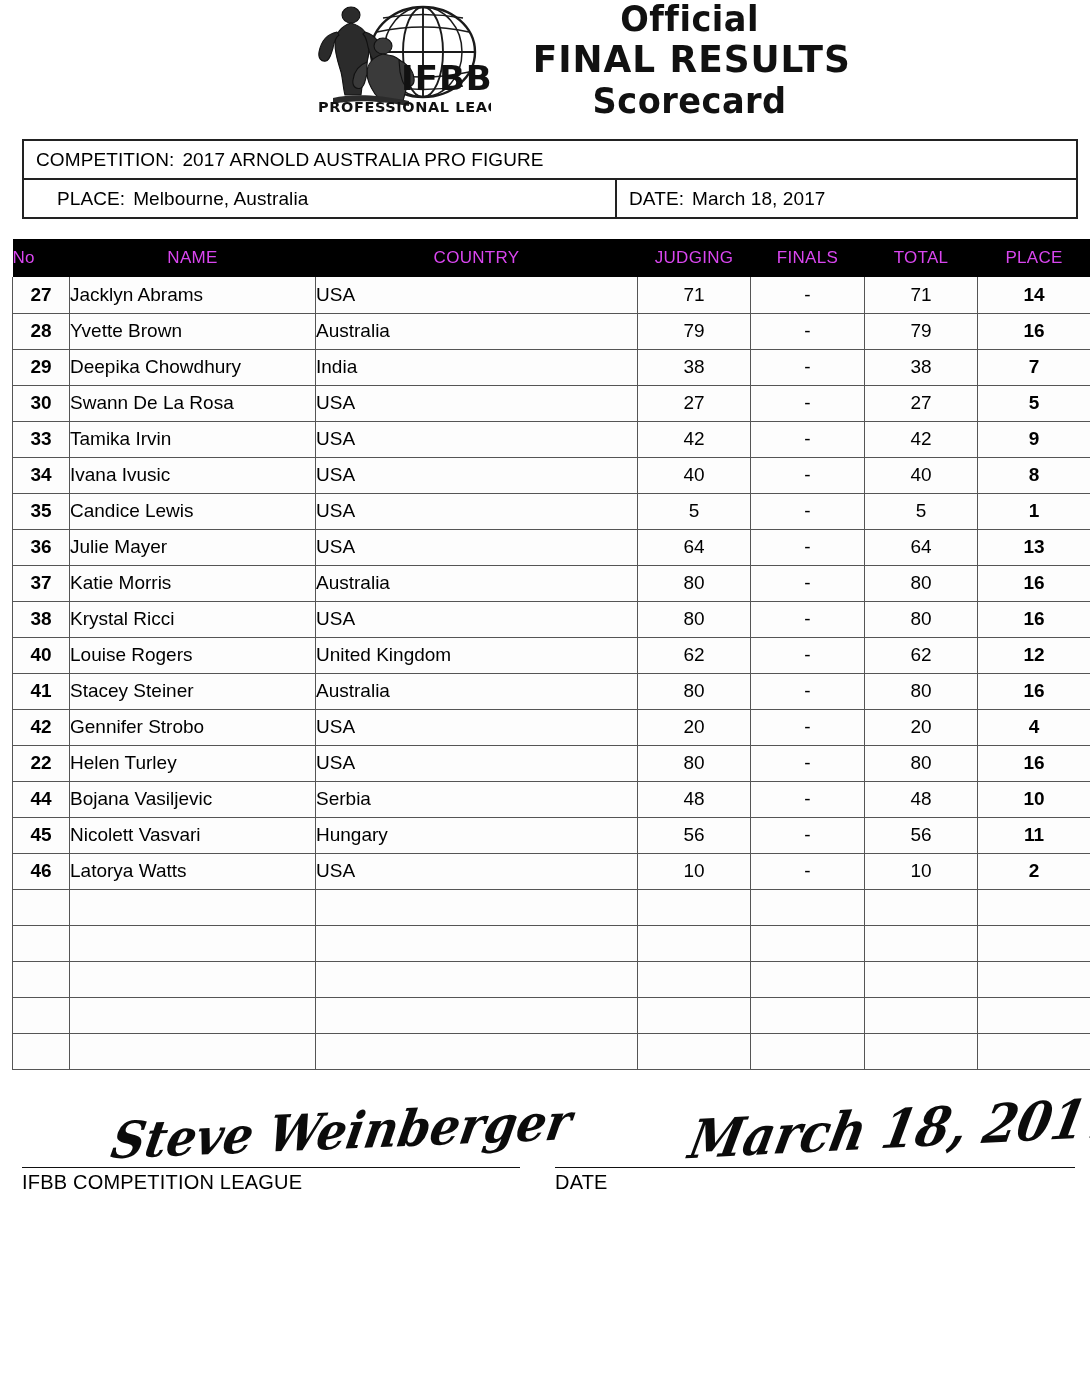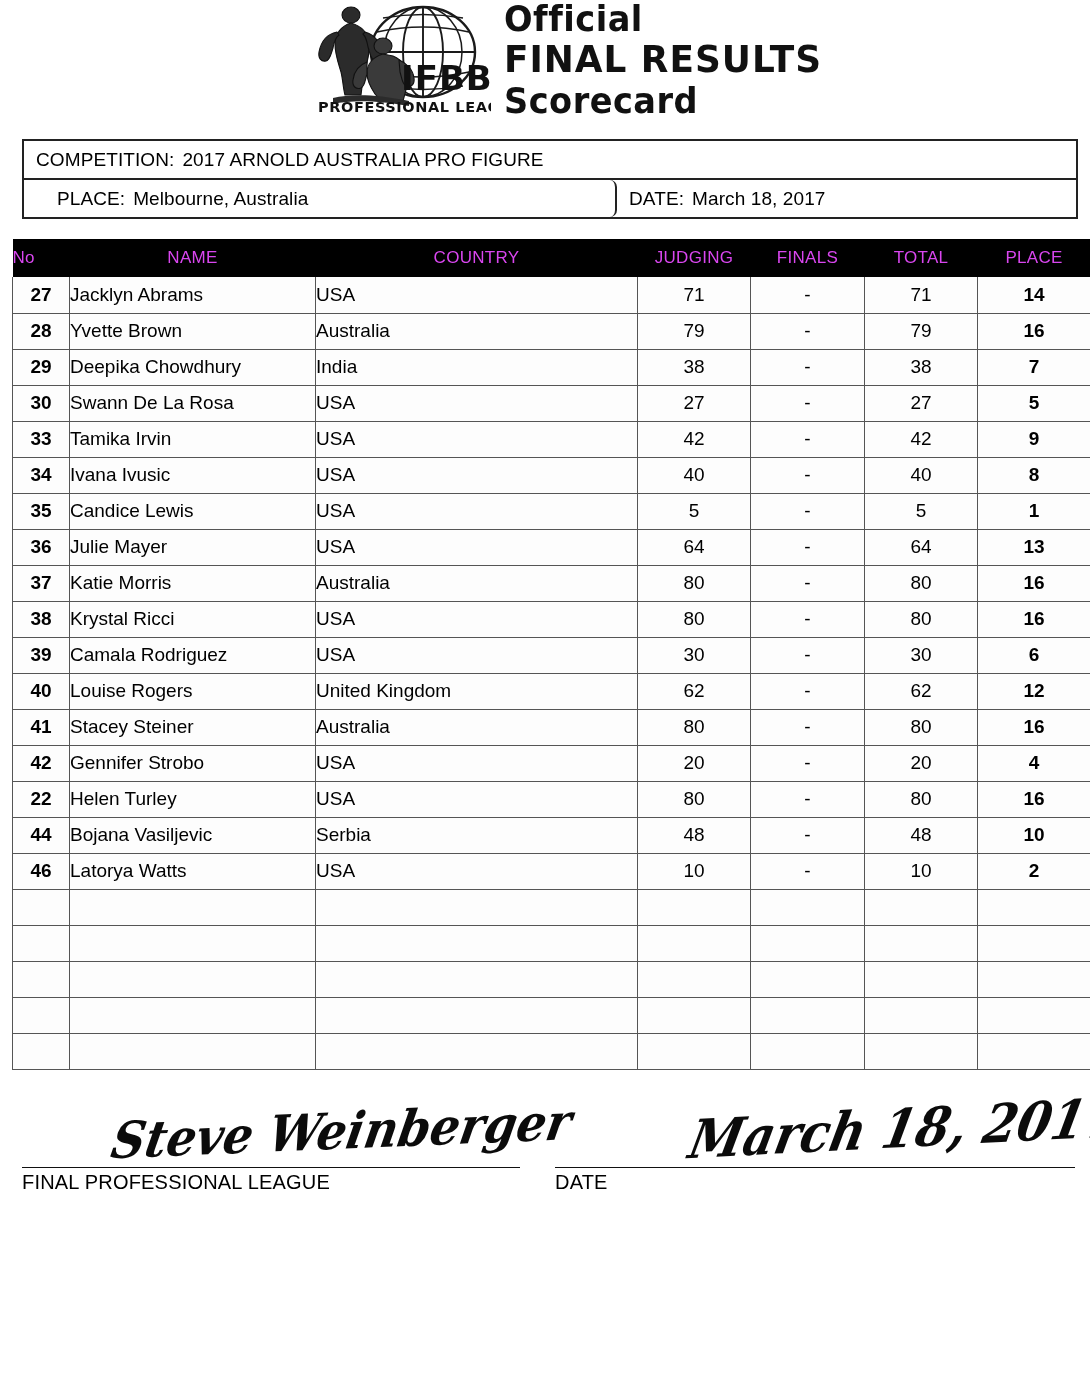--- a/index.html
+++ b/index.html
@@ -25,22 +25,23 @@
   }
   .logo-block {
     position: absolute;
     left: 305px; top: 2px;
     width: 186px; height: 116px;
   }
   .logo-svg { display: block; }
 
   .title-block {
     position: absolute;
-    left: 504px; top: 2px;
+    left: 488px; top: 2px;
     width: 420px;
+    text-align: center;
   }
   .title-line {
     font-family: "DejaVu Sans", sans-serif;
     font-weight: bold;
     color: #111;
     letter-spacing: 0.5px;
     line-height: 1;
     white-space: nowrap;
   }
   .title-official {
@@ -76,21 +77,20 @@
     height: 37px;
   }
   .info-row.top { border-bottom: 2px solid #222; }
   .info-cell {
     display: flex;
     align-items: center;
     padding-left: 12px;
     font-size: 19px;
     letter-spacing: 0.1px;
     white-space: nowrap;
-    border-radius: 7px;
   }
   .info-cell.place  { width: 572px; border-right: 2px solid #222; box-sizing: border-box; margin-left: 21px; }
   .info-cell.date   { flex: 1; }
   .info-cell.full   { width: 100%; }
   .lbl { margin-right: 8px; }
 
   
   .table-wrap {
     position: absolute;
     left: 12px; top: 239px;
@@ -369,29 +369,20 @@
         <tr>
           <td class="v-no">38</td>
           <td class="v-name">Krystal Ricci</td>
           <td class="v-country">USA</td>
           <td class="v-judging">80</td>
           <td class="v-finals">-</td>
           <td class="v-total">80</td>
           <td class="v-place">16</td>
         </tr>
         <tr>
-          <td class="v-no">39</td>
-          <td class="v-name">Camala Rodriguez</td>
-          <td class="v-country">USA</td>
-          <td class="v-judging">30</td>
-          <td class="v-finals">-</td>
-          <td class="v-total">30</td>
-          <td class="v-place">6</td>
-        </tr>
-        <tr>
           <td class="v-no">40</td>
           <td class="v-name">Louise Rogers</td>
           <td class="v-country">United Kingdom</td>
           <td class="v-judging">62</td>
           <td class="v-finals">-</td>
           <td class="v-total">62</td>
           <td class="v-place">12</td>
         </tr>
         <tr>
           <td class="v-no">41</td>
@@ -421,20 +412,29 @@
           <td class="v-place">16</td>
         </tr>
         <tr>
           <td class="v-no">44</td>
           <td class="v-name">Bojana Vasiljevic</td>
           <td class="v-country">Serbia</td>
           <td class="v-judging">48</td>
           <td class="v-finals">-</td>
           <td class="v-total">48</td>
           <td class="v-place">10</td>
+        </tr>
+        <tr>
+          <td class="v-no">45</td>
+          <td class="v-name">Nicolett Vasvari</td>
+          <td class="v-country">Hungary</td>
+          <td class="v-judging">56</td>
+          <td class="v-finals">-</td>
+          <td class="v-total">56</td>
+          <td class="v-place">11</td>
         </tr>
         <tr>
           <td class="v-no">46</td>
           <td class="v-name">Latorya Watts</td>
           <td class="v-country">USA</td>
           <td class="v-judging">10</td>
           <td class="v-finals">-</td>
           <td class="v-total">10</td>
           <td class="v-place">2</td>
         </tr>
@@ -485,21 +485,21 @@
         </tr>
       </tbody>
   </table>
 </div>
 
 <div class="sig-area">
 
   <div class="sig-group left">
     <div class="sig-ink name">Steve Weinberger</div>
     <div class="sig-line"></div>
-    <div class="sig-label">FINAL PROFESSIONAL LEAGUE</div>
+    <div class="sig-label">IFBB COMPETITION LEAGUE</div>
   </div>
 
   <div class="sig-group right">
     <div class="sig-ink date">March 18, 2017</div>
     <div class="sig-line"></div>
     <div class="sig-label">DATE</div>
   </div>
 </div>
 
 </body></html>

